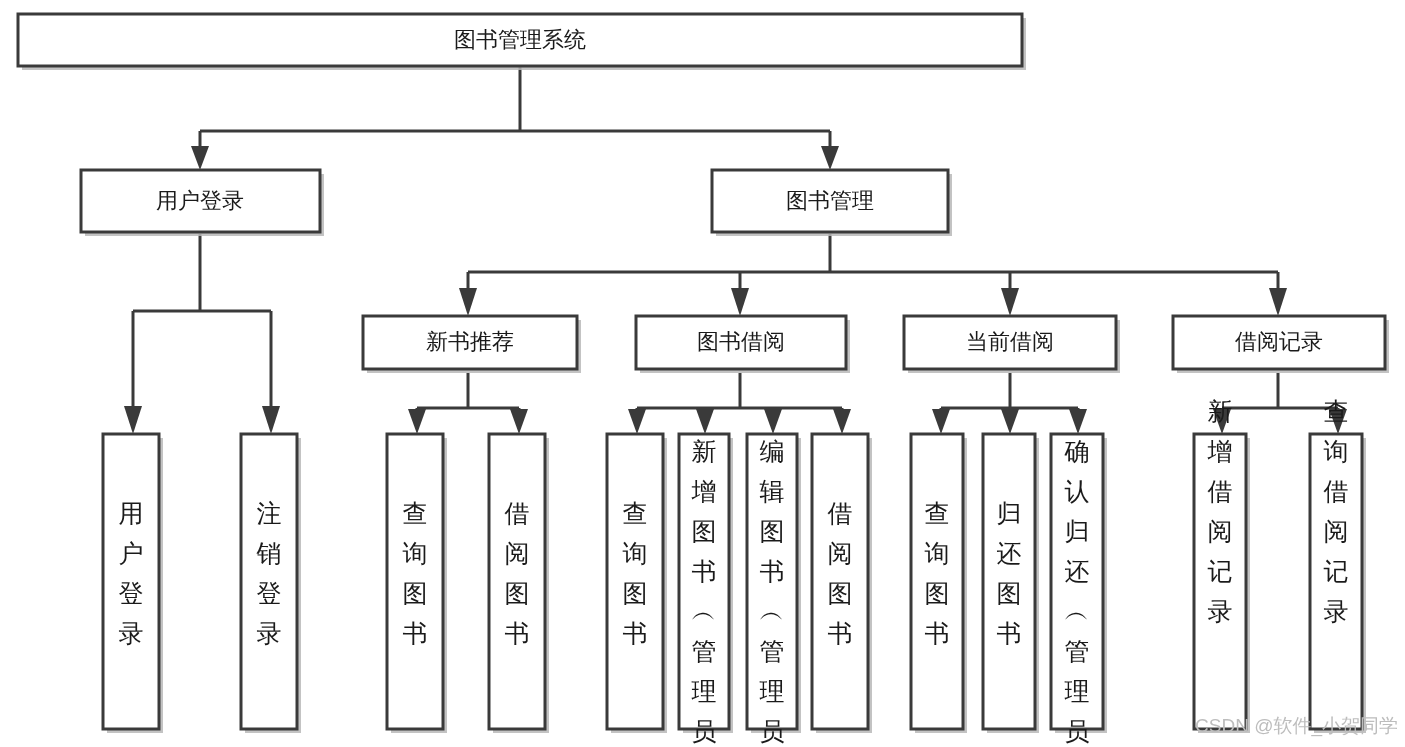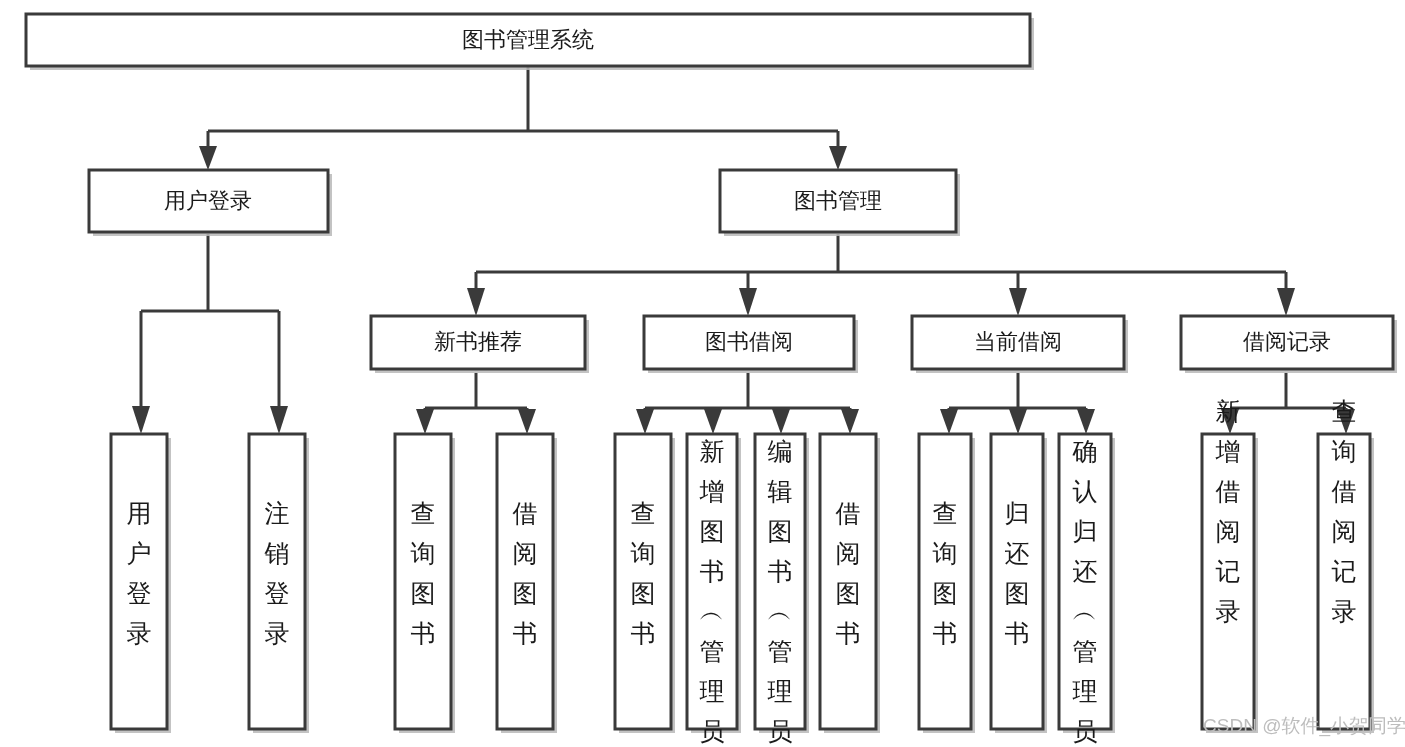--- a/index.html
+++ b/index.html
@@ -9,21 +9,21 @@
   }
   body {
     width: 1405px;
     height: 747px;
     font-family: "Liberation Sans", "DejaVu Sans", sans-serif;
     position: relative;
     overflow: hidden;
   }
   #diagram-root {
     position: absolute;
-    left: 8px;
+    left: 0;
     top: 0;
     width: 1224px;
     height: 747px;
   }
   svg.flow {
     display: block;
     width: 1405px;
     height: 747px;
   }
   .node-box {

